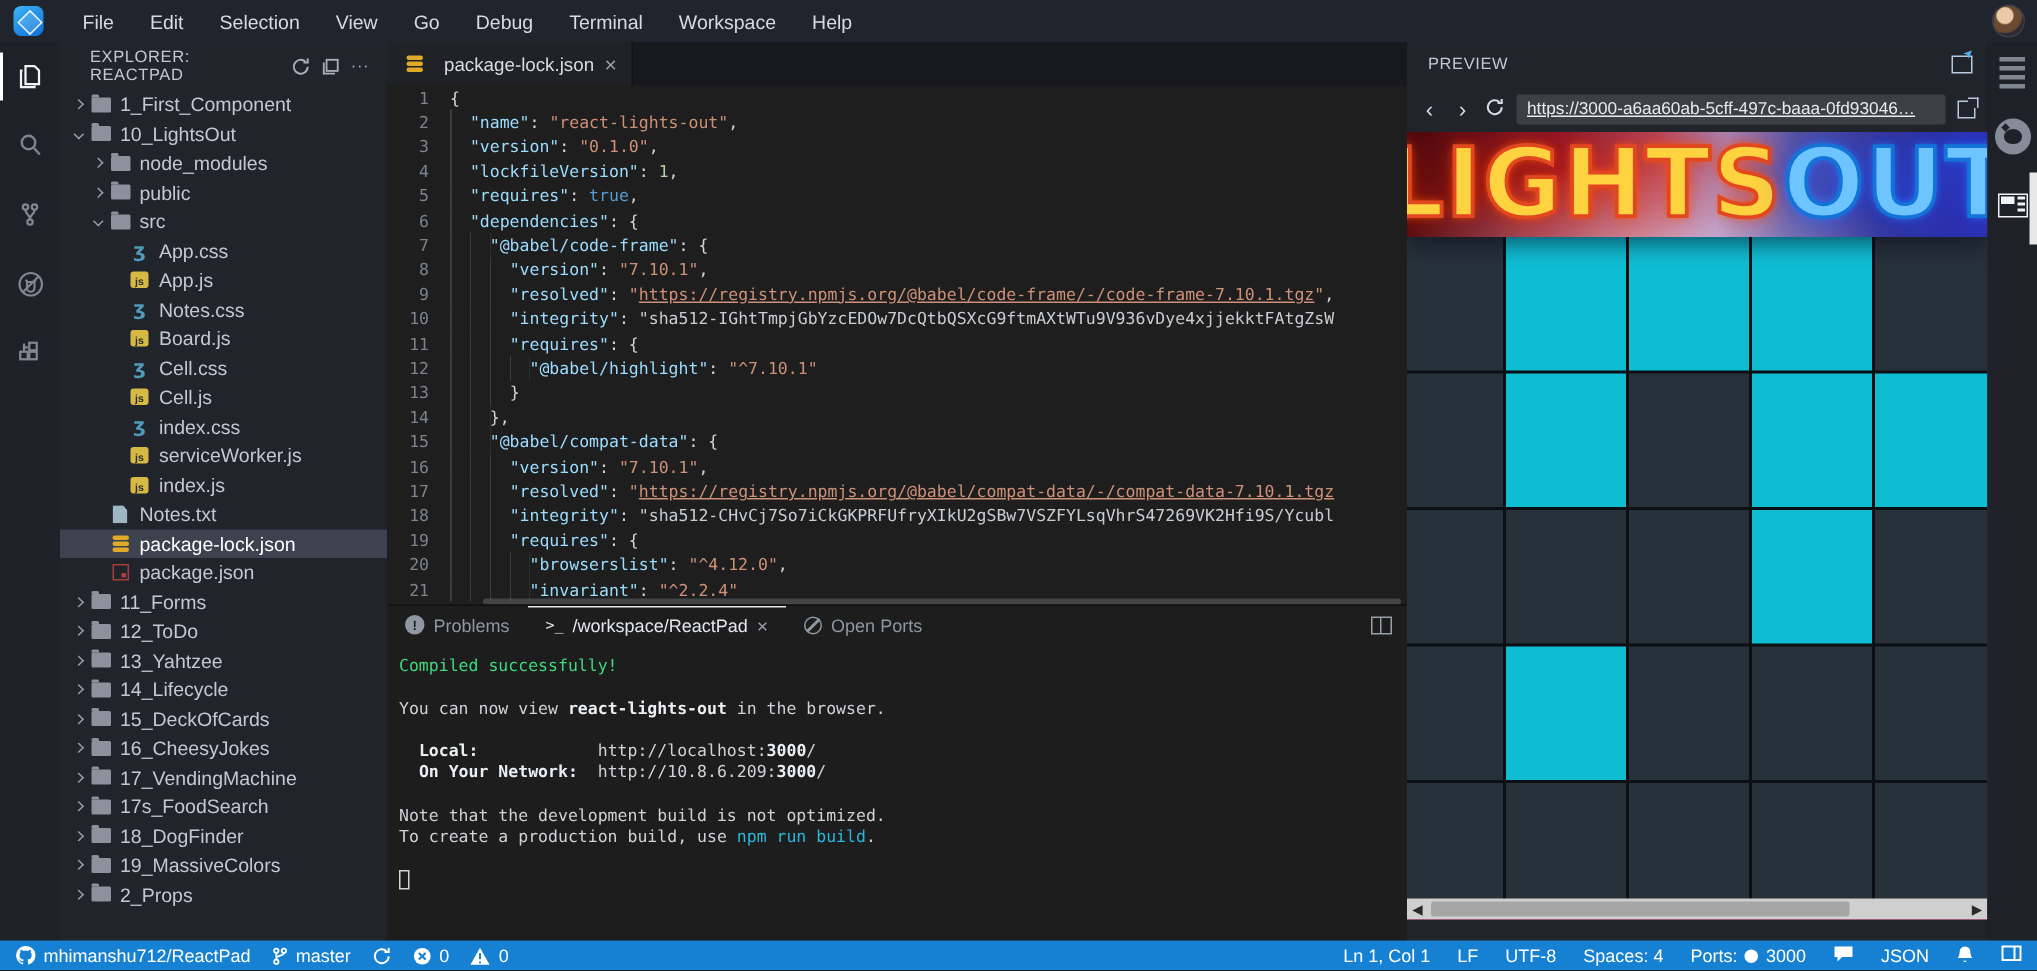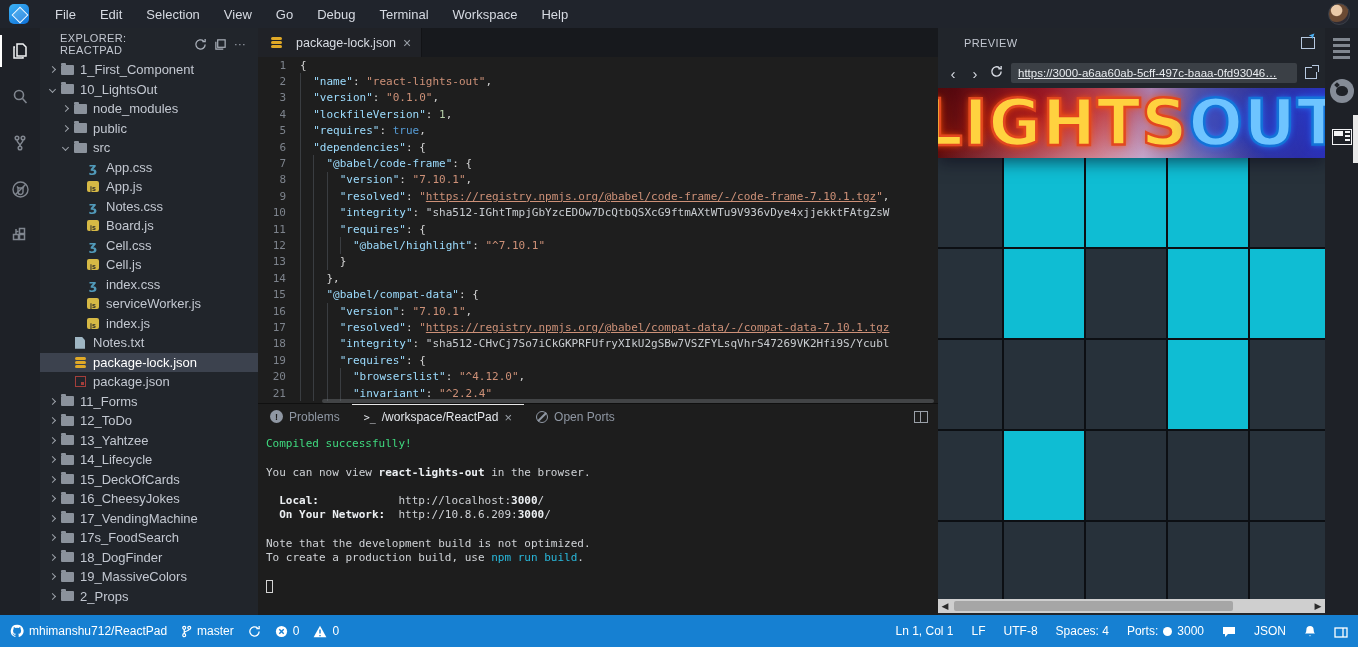--- a/index.html
+++ b/index.html
@@ -93,21 +93,21 @@
   .split-ic { margin-left:auto; margin-right:10px; align-self:center; width:14px; height:12px; border:1.2px solid #9aa0a8; display:flex; }
   .split-ic i { width:50%; border-right:1.2px solid #9aa0a8; display:block; }
   .termbody { padding:8px 0 0 8px; font-family:"DejaVu Sans Mono", monospace; font-size:11px; line-height:14.3px; color:#cfd2d6; white-space:pre; }
   .tk-g { color:#3fd97f; }
   .tk-w { color:#eceff2; font-weight:bold; }
   .tk-c { color:#29b8db; }
   .cursor { display:inline-block; width:7px; height:13px; border:1px solid #d4d4d4; vertical-align:-2px; }
   
   .preview { position:absolute; left:938px; top:28px; width:387px; bottom:20px; background:#21252b; z-index:10; overflow:hidden; }
   .pv-head { height:30px; display:flex; align-items:center; padding:0 10px 0 14px; font-size:11px; letter-spacing:.4px; color:#c2c7d0; }
-  .pv-head .ttl { flex:1;margin-left:12px; }
+  .pv-head .ttl { flex:1; }
   .openwin { width:14px; height:12px; border:1.3px solid #b7c9e0; position:relative; }
   .openwin:before { content:"➤"; position:absolute; right:-2px; top:-7px; font-size:8px; color:#4fb3f6; transform:rotate(-45deg); }
   .pv-nav { height:30px; display:flex; align-items:center; gap:8px; padding:0 8px; }
   .nav-ar { color:#d6dae2; font-size:15px; width:14px; text-align:center; }
   .nav-refresh svg { stroke:#d6dae2; }
   .urlbar { flex:1; height:20px; background:#3b4046; border-radius:2px; display:flex; align-items:center; padding:0 7px; overflow:hidden; }
   .urlbar span { font-size:11.5px; color:#e8ebef; text-decoration:underline; white-space:nowrap; }
   .ext-ic { width:12px; height:12px; border:1.3px solid #b7c9e0; position:relative; flex:none; }
   .ext-ic:before { content:""; position:absolute; right:-3px; top:-3px; width:6px; height:6px; background:#21252b; border-top:1.3px solid #b7c9e0; border-right:1.3px solid #b7c9e0; }
   .pv-content { position:absolute; left:0; right:0; top:60px; bottom:14px; background:#ec4899; overflow:hidden; }
@@ -123,24 +123,24 @@
     text-shadow:0 0 6px rgba(40,130,255,.95), 0 0 20px rgba(30,80,255,.7); }
   .board { position:absolute; left:-16px; top:70px; display:grid;
     grid-template-columns:repeat(5,80px); grid-auto-rows:89px; gap:2px; background:#0c0f13; padding:0; }
   .cell { width:80px; height:89px; }
   .cell.on { background:#0fbdd3; }
   .cell.off { background:#27313a; }
   .pv-scroll { position:absolute; left:0; right:0; bottom:0; height:14px; background:#cfcfcf; display:flex; align-items:center; }
   .pv-scroll .arrow { width:14px; text-align:center; color:#2b2b2b; font-size:9px; flex:none; }
   .pv-thumb { position:absolute; left:16px; width:72%; top:2px; bottom:2px; background:#a6a6a6; border-radius:2px; }
   
-  .statusbar { position:absolute; left:0; right:0; bottom:0; height:32px; background:#1680d2; color:#fff;
+  .statusbar { position:absolute; left:0; right:0; bottom:0; height:20px; background:#1680d2; color:#fff;
     display:flex; align-items:center; font-size:12px; z-index:40; padding:0 10px; }
   .sb-item { display:flex; align-items:center; gap:5px; margin-right:14px; white-space:nowrap; }
-  .sb-right { margin-left:auto; display:flex; align-items:flex-end; }
+  .sb-right { margin-left:auto; display:flex; align-items:flex-start; }
   .sb-right .sb-item { margin:0 0 0 18px; }
   .dot { width:9px; height:9px; border-radius:50%; background:#fff; display:inline-block; }
   .sb-item svg { display:block; }
   .scroll-nub { position:absolute; right:0; top:115px; width:5px; height:48px; background:#e8e8e8; z-index:25; }
 </style>
 </head>
 <body>
 
 <div id="app">
 

